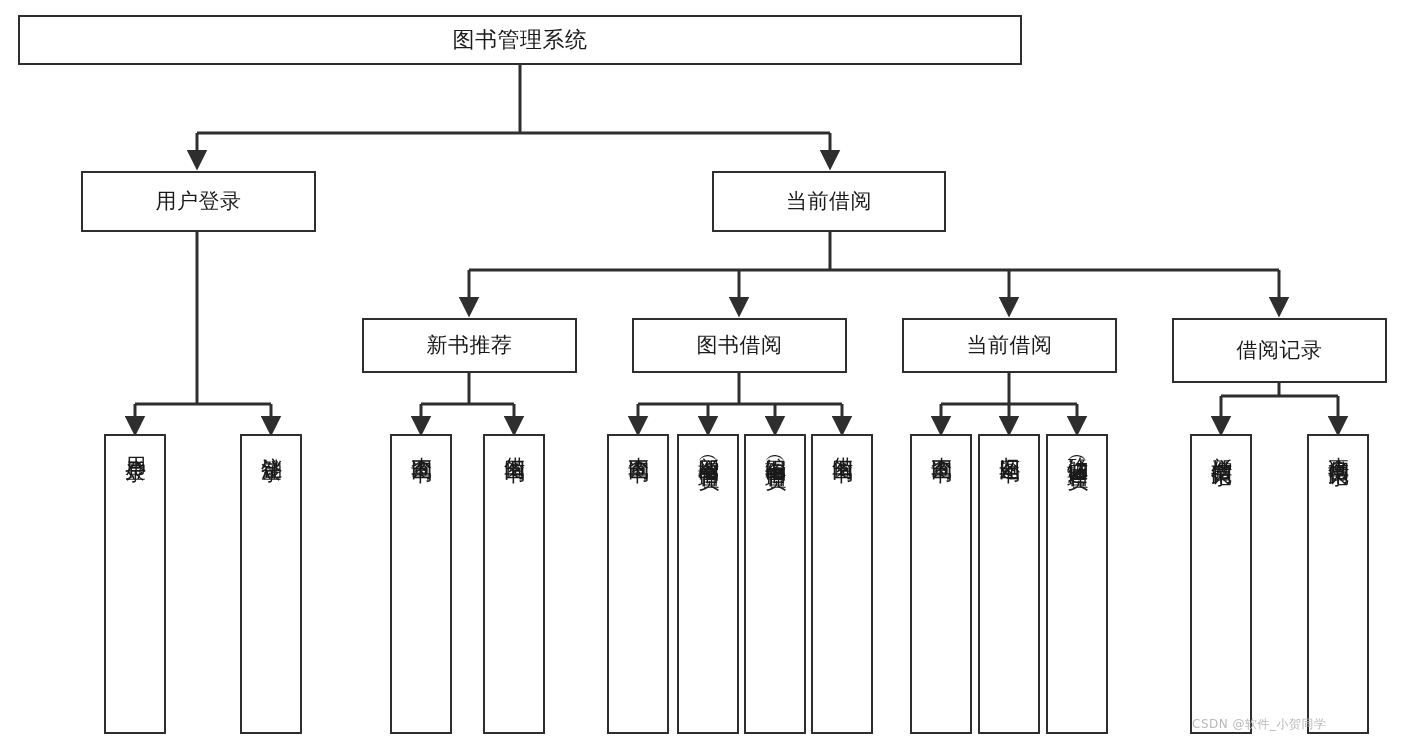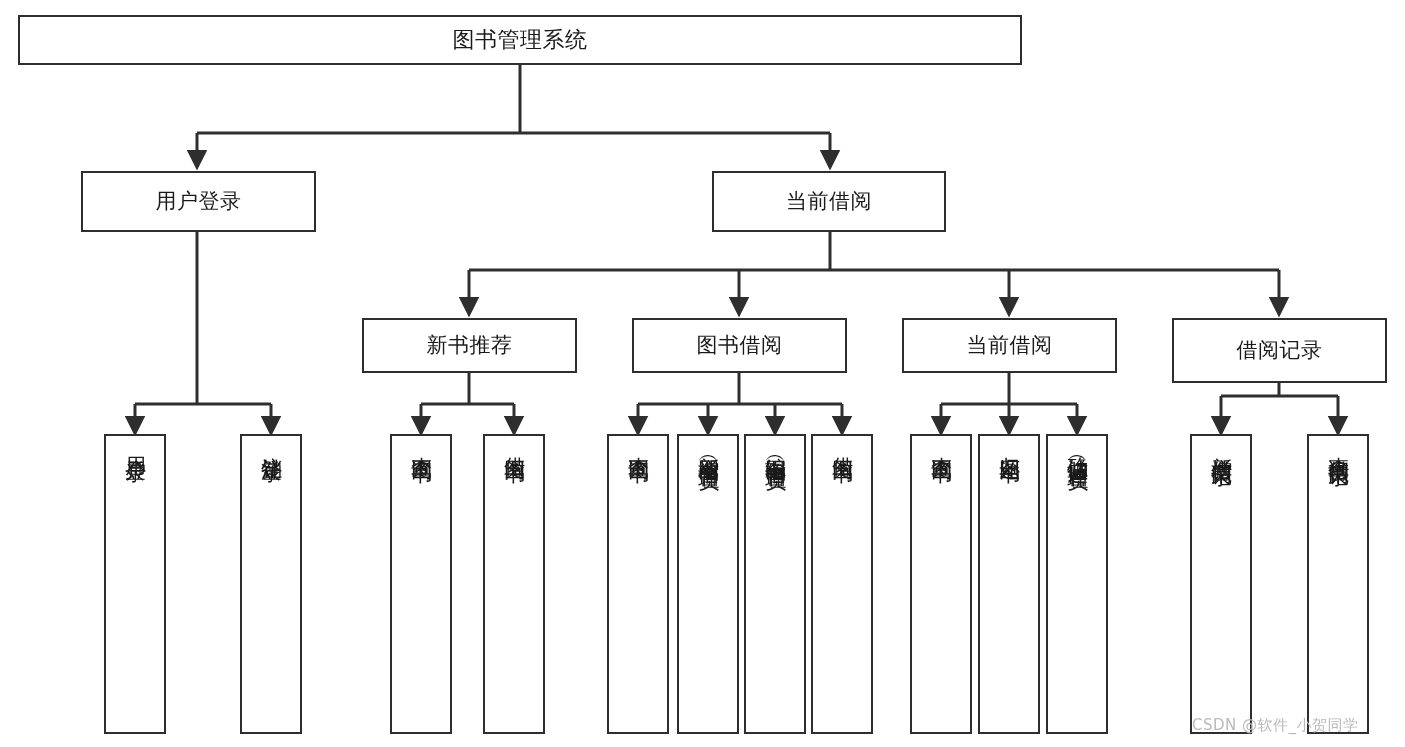--- a/index.html
+++ b/index.html
@@ -67,21 +67,21 @@
     line-height: 1.12;
     letter-spacing: 2px;
   }
 
   .node.level1 .node-label { font-size: 22px; }
   .node.level2 .node-label { font-size: 21px; }
   .node.level3 .node-label { font-size: 21px; }
 
   .watermark {
     position: absolute;
-    font-size: 15px;
+    font-size: 12px;
     color: #b9b9b9;
     white-space: nowrap;
     letter-spacing: 0.5px;
     font-family: "DejaVu Sans", "Liberation Sans", sans-serif;
   }
 </style>
 </head>
 <body>
 
 <div id="diagram-canvas">

